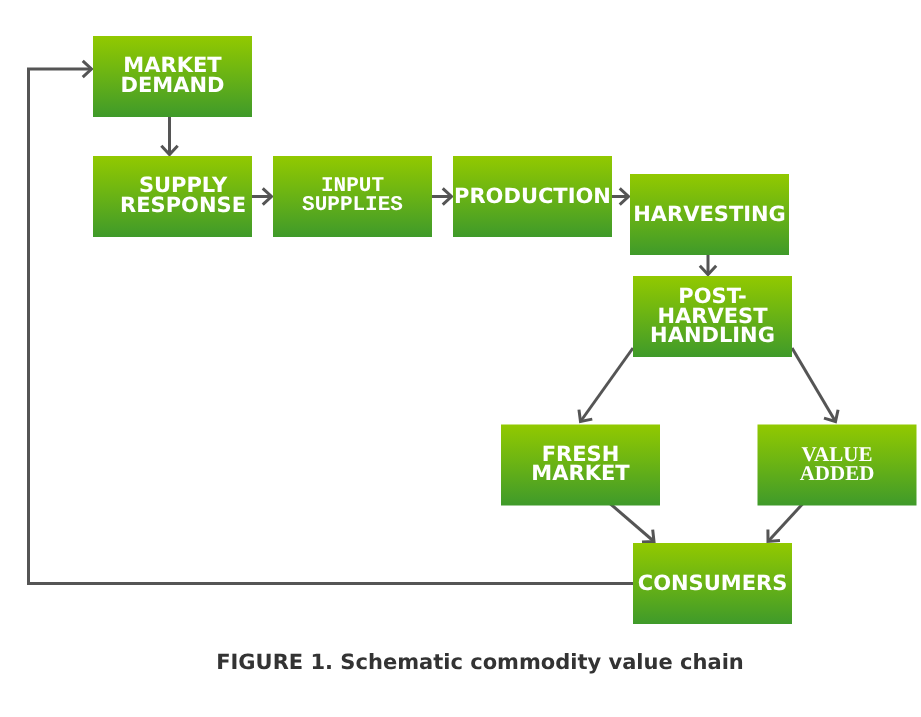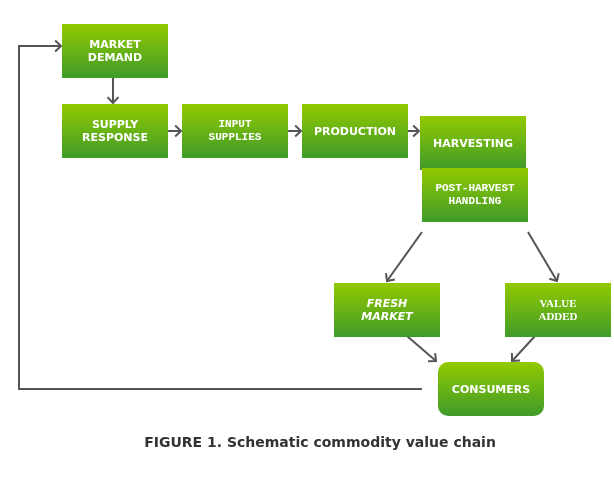--- a/index.html
+++ b/index.html
@@ -2,21 +2,21 @@
 <html><head>
 <meta charset="utf-8">
 <style>
   html, body { margin: 0; padding: 0; background: #ffffff; }
   body { width: 614px; height: 478px; position: relative; overflow: hidden; font-family: "DejaVu Sans", sans-serif; }
   #links { position: absolute; left: 0; top: 0; width: 614px; height: 478px; }
   .node {
     position: absolute; width: 106px; height: 54px;
     background: linear-gradient(to bottom, #92c900 0%, #6db513 45%, #3f9a2a 100%);
     display: flex; align-items: center; justify-content: center; text-align: center;
-    color: #ffffff; font-weight: bold; font-size: 11px; line-height: 13px;
+    color: #ffffff; font-weight: bold; font-size: 14px; line-height: 13px;
     white-space: pre-line; box-sizing: border-box; padding: 0 4px;
   }
   .caption {
     position: absolute; left: 0; width: 640px; top: 434px; text-align: center;
     font-size: 14px; font-weight: bold; color: #333333;
   }
 </style>
 </head>
 <body>
 
@@ -38,27 +38,27 @@
     <polyline points="407,336 436,361" fill="none" stroke="#555555" stroke-width="2"></polyline>
     <polyline points="428.00594086052143,361.3082506683187 436,361 435.1270441302419,353.04777087544284" fill="none" stroke="#555555" stroke-width="2"></polyline>
     <polyline points="535,336 512,361" fill="none" stroke="#555555" stroke-width="2"></polyline>
     <polyline points="511.95004499903933,353.000155970403 512,361 519.9762706361602,360.3842835565541" fill="none" stroke="#555555" stroke-width="2"></polyline>
     <polyline points="422,389 19,389 19,46 61,46" fill="none" stroke="#555555" stroke-width="2"></polyline>
     <polyline points="55.14648904900943,51.453110080186676 61,46 55.14648904900943,40.546889919813324" fill="none" stroke="#555555" stroke-width="2"></polyline>
   </svg>
 
 <div class="node" style="left:62px;top:24px;"><span>MARKET
 DEMAND</span></div>
-<div class="node" style="left:62px;top:104px;"><span>SUPPLY
+<div class="node" style="left:62px;top:104px;justify-content:flex-end;"><span>SUPPLY
 RESPONSE</span></div>
 <div class="node" style="left:182px;top:104px;font-family:Liberation Mono, monospace;"><span>INPUT
 SUPPLIES</span></div>
 <div class="node" style="left:302px;top:104px;text-align:right;"><span>PRODUCTION</span></div>
 <div class="node" style="left:420px;top:116px;"><span>HARVESTING</span></div>
-<div class="node" style="left:422px;top:168px;font-family:Liberation Mono, monospace;"><span>POST-HARVEST
+<div class="node" style="left:422px;top:184px;"><span>POST-HARVEST
 HANDLING</span></div>
-<div class="node" style="left:334px;top:283px;font-style:italic;"><span>FRESH
+<div class="node" style="left:334px;top:283px;"><span>FRESH
 MARKET</span></div>
 <div class="node" style="left:505px;top:283px;font-family:Liberation Serif, serif;"><span>VALUE
 ADDED</span></div>
-<div class="node" style="left:438px;top:362px;border-radius:10px;"><span>CONSUMERS</span></div>
+<div class="node" style="left:422px;top:362px;"><span>CONSUMERS</span></div>
 
 <div class="caption">FIGURE 1. Schematic commodity value chain</div>
 
 </body></html>

